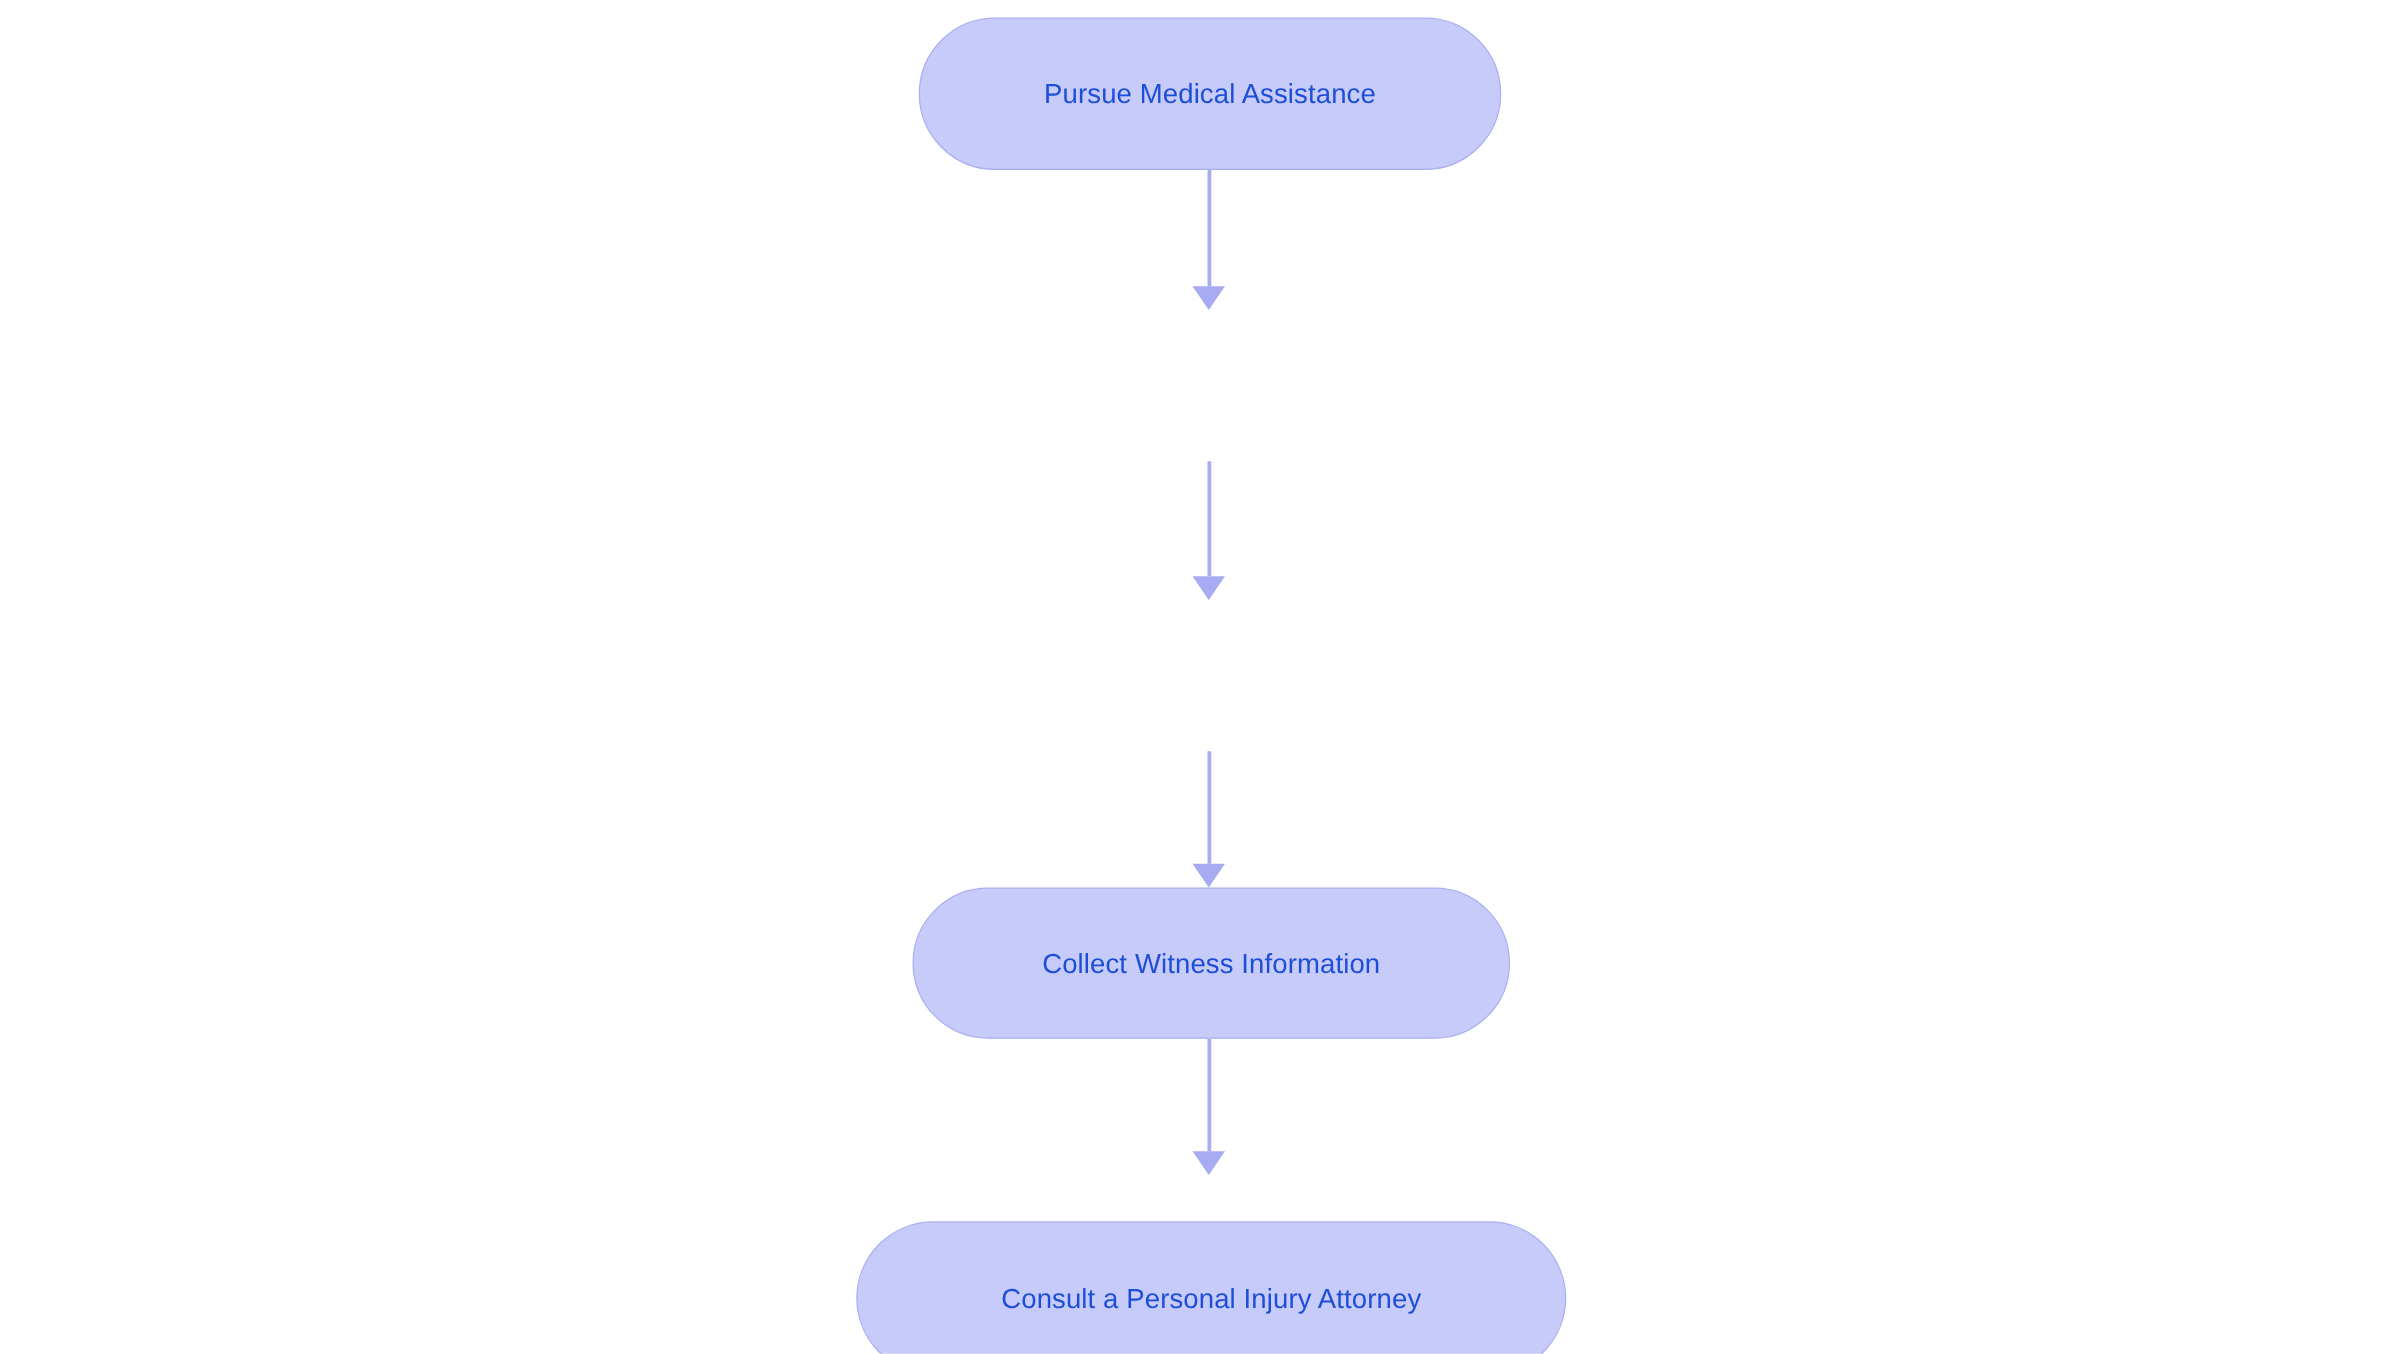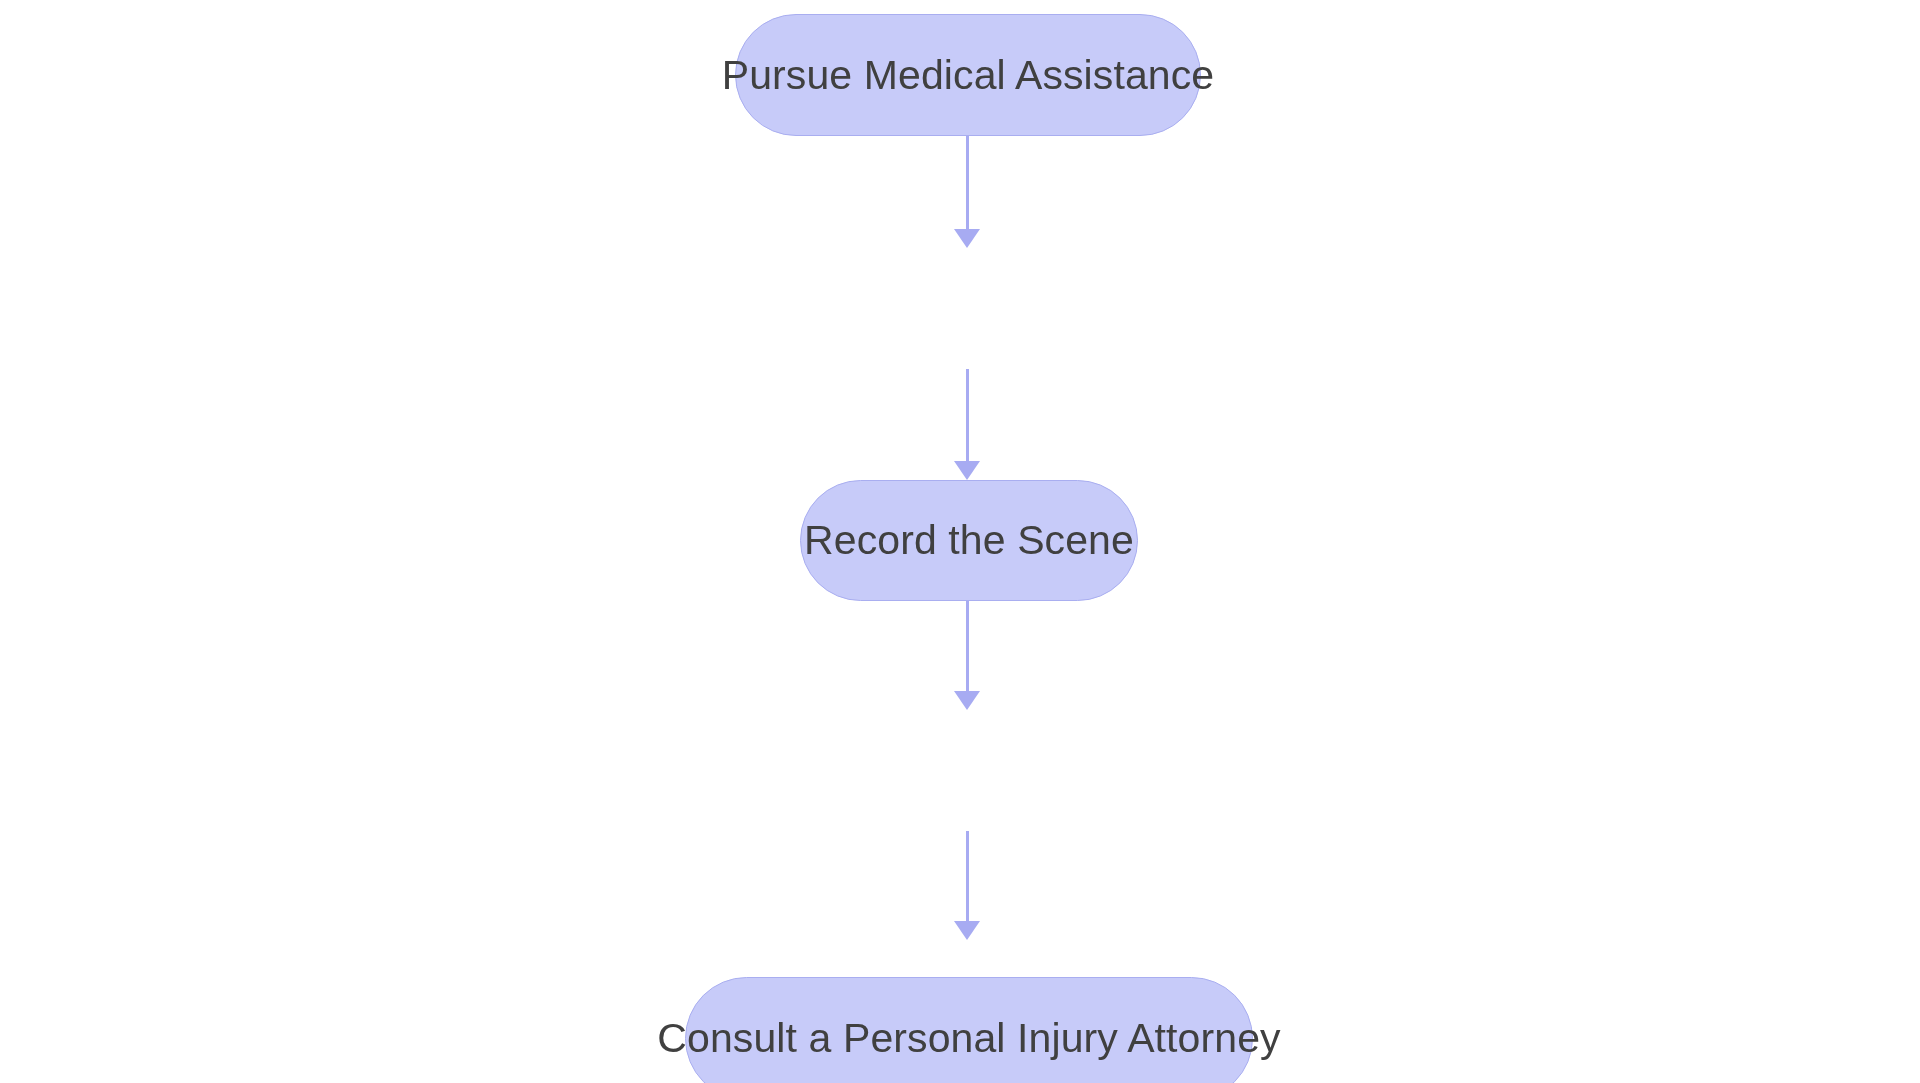--- a/index.html
+++ b/index.html
@@ -37,22 +37,22 @@
     font-weight: 400;
     letter-spacing: 0.1px;
     line-height: 1;
     white-space: nowrap;
     text-align: center;
     user-select: none;
   }
 
   .node-label {
     display: block;
-    color: #404040;
-    font-size: 41px;
+    color: #1d4ed8;
+    font-size: 22px;
     line-height: 1;
     white-space: nowrap;
   }
 
   .flow-edge {
     position: absolute;
     pointer-events: none;
   }
 
   .edge-line {
@@ -98,22 +98,22 @@
   <div class="flow-edge" style="left:964px; top:831px; width:6px; height:109px;">
     <div class="edge-line" style="left:1.5px; height:90px;"></div>
     <div class="edge-arrow"></div>
   </div>
 
   <div class="flow-node" style="left:735px; top:14px; width:466px; height:122px;">
     <span class="node-label">Pursue Medical Assistance</span>
   </div>
 
 
-  <div class="flow-node" style="left:800px; top:480px; width:338px; height:121px;">
-    <span class="node-label">Record the Scene</span>
+
+  <div class="flow-node" style="left:730px; top:710px; width:478px; height:121px;">
+    <span class="node-label">Collect Witness Information</span>
   </div>
-
 
   <div class="flow-node" style="left:685px; top:940px; width:568px; height:123px;margin-top:37px;">
     <span class="node-label">Consult a Personal Injury Attorney</span>
   </div>
 
 </div>
 
 </body></html>

